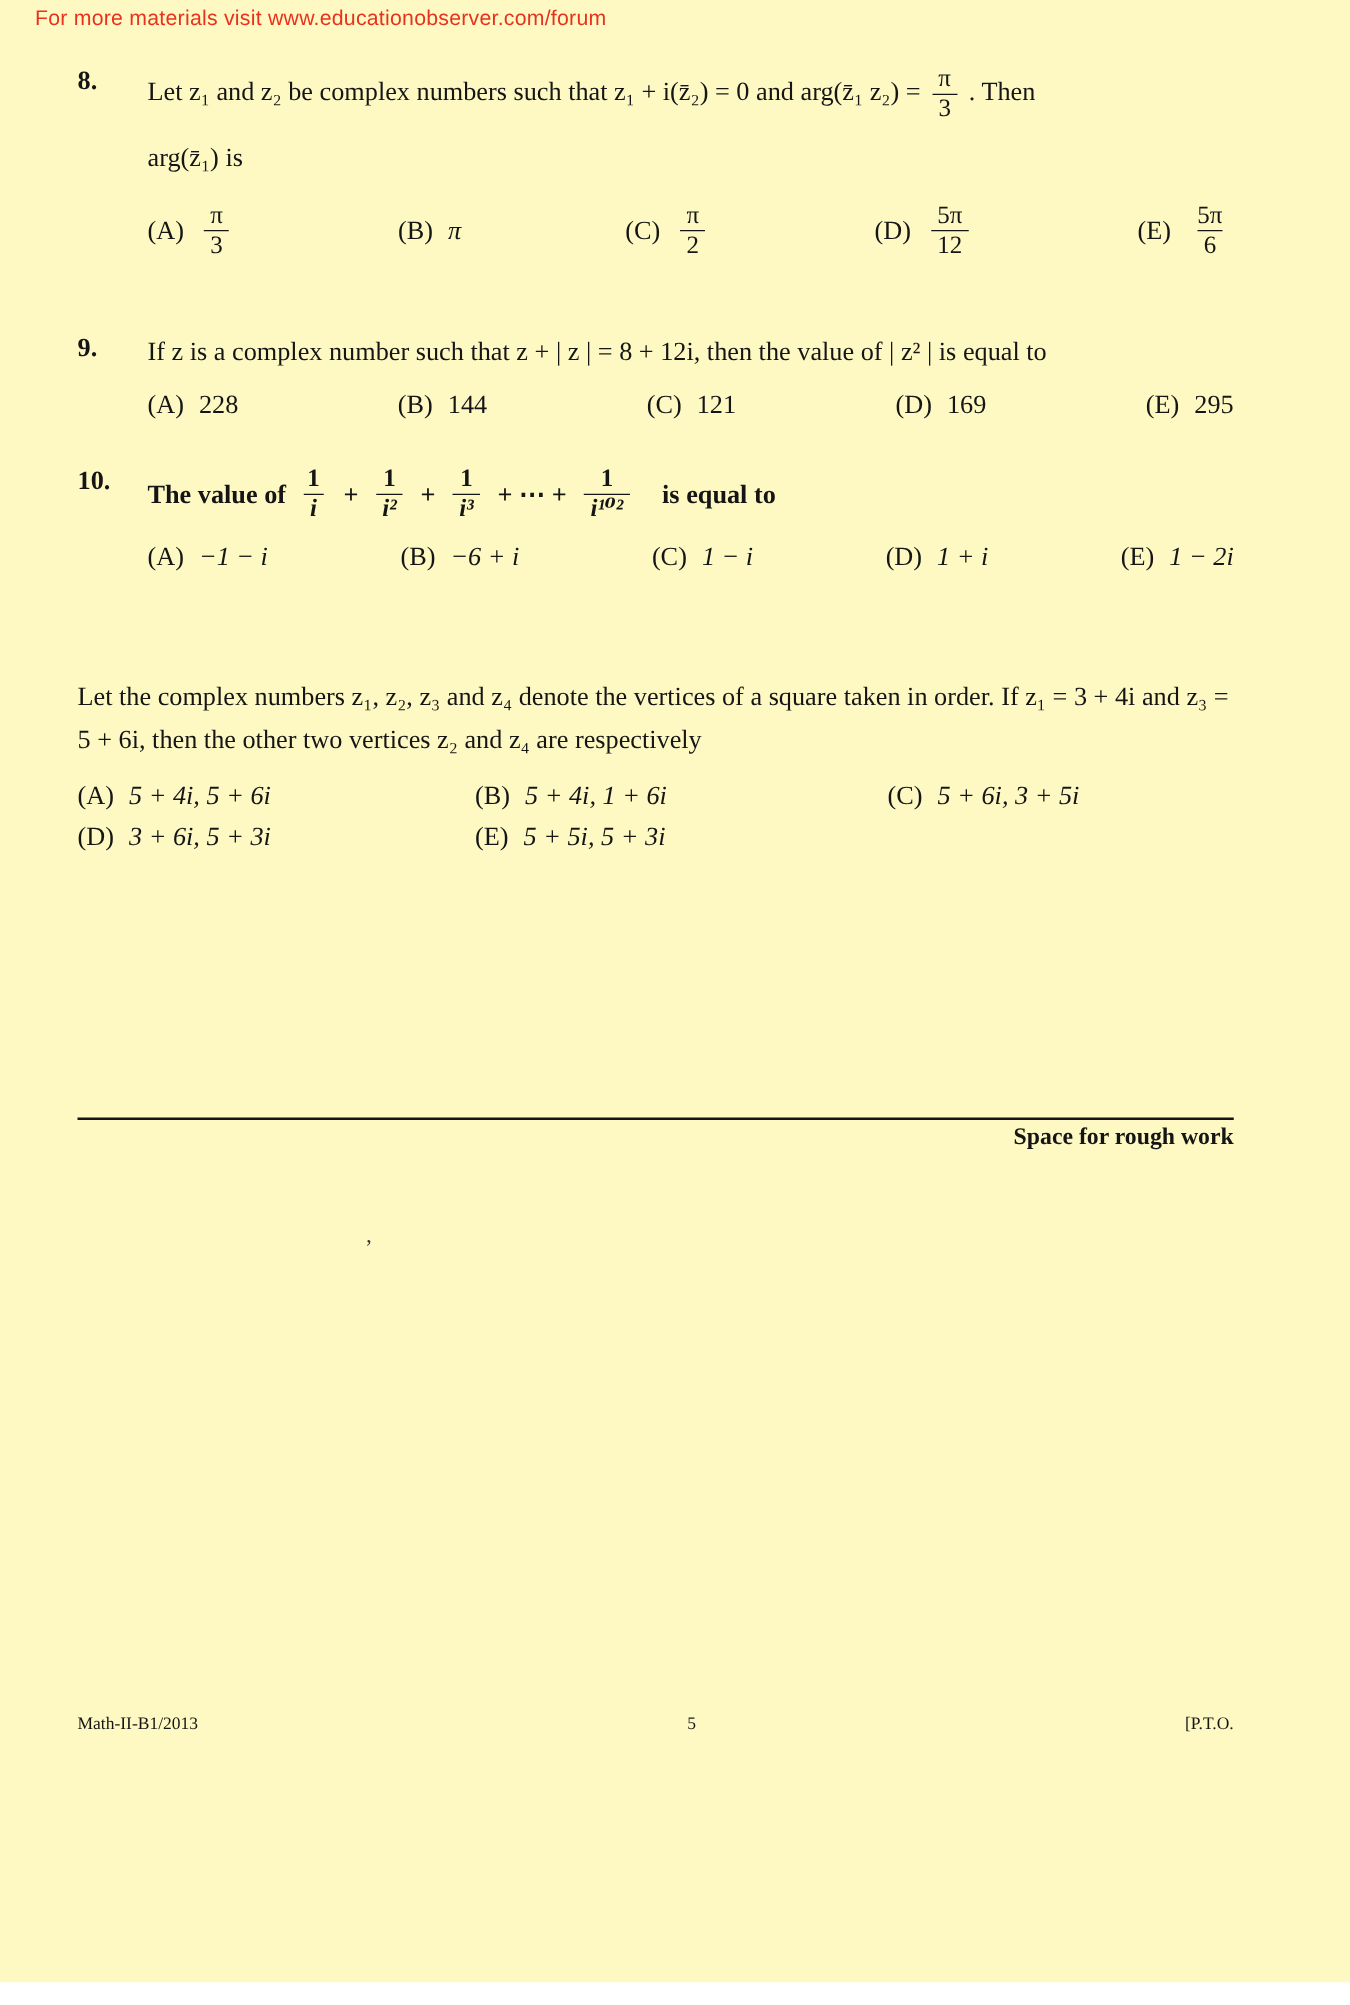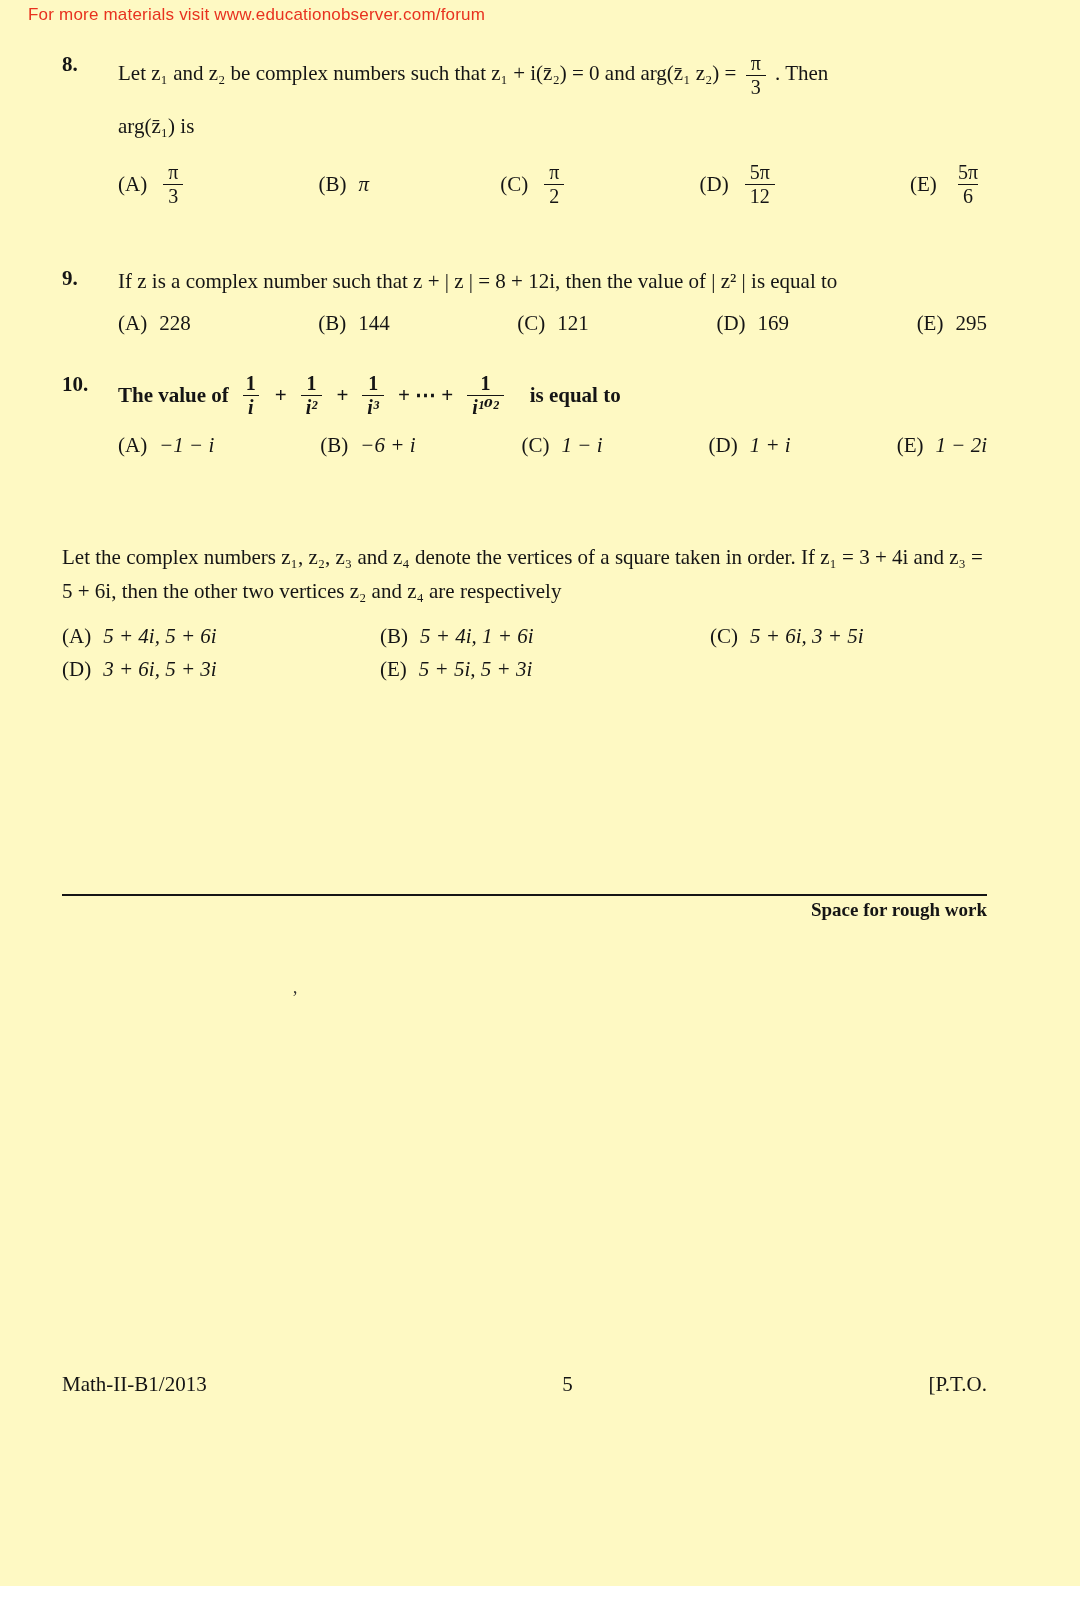--- a/index.html
+++ b/index.html
@@ -39,21 +39,21 @@
   .q10 { margin-bottom:83px; }
   .q11 .stem { line-height:1.6; }
   .q11-grid { display:grid; grid-template-columns:318px 330px 1fr; row-gap:8px; margin-top:16px; }
   .q11-grid .opt { justify-content:flex-start; }
   .rough { position:absolute; top:880px; left:62px; width:925px; text-align:right;margin-top:14px; }
   .rough-line { border-top:2.5px solid #151515; height:0; }
   .rough-label { font-weight:700; font-size:19px; margin-top:3px; }
   .artifact { position:absolute; top:988px; left:292px; font-size:18px; color:#333; }
   .footer {
     position:absolute; top:1372px; left:62px; width:925px;
-    display:flex; justify-content:flex-end; align-items:baseline; font-size:21px;
+    display:flex; justify-content:flex-end; align-items:baseline; font-size:14px;
   }
   .footer .fcenter { flex:1; text-align:center; }
   .footer .fleft, .footer .fright { flex:0 0 auto; }
 </style>
 </head>
 <body>
 
 <div class="page">
 
   <div class="banner">For more materials visit www.educationobserver.com/forum</div>

